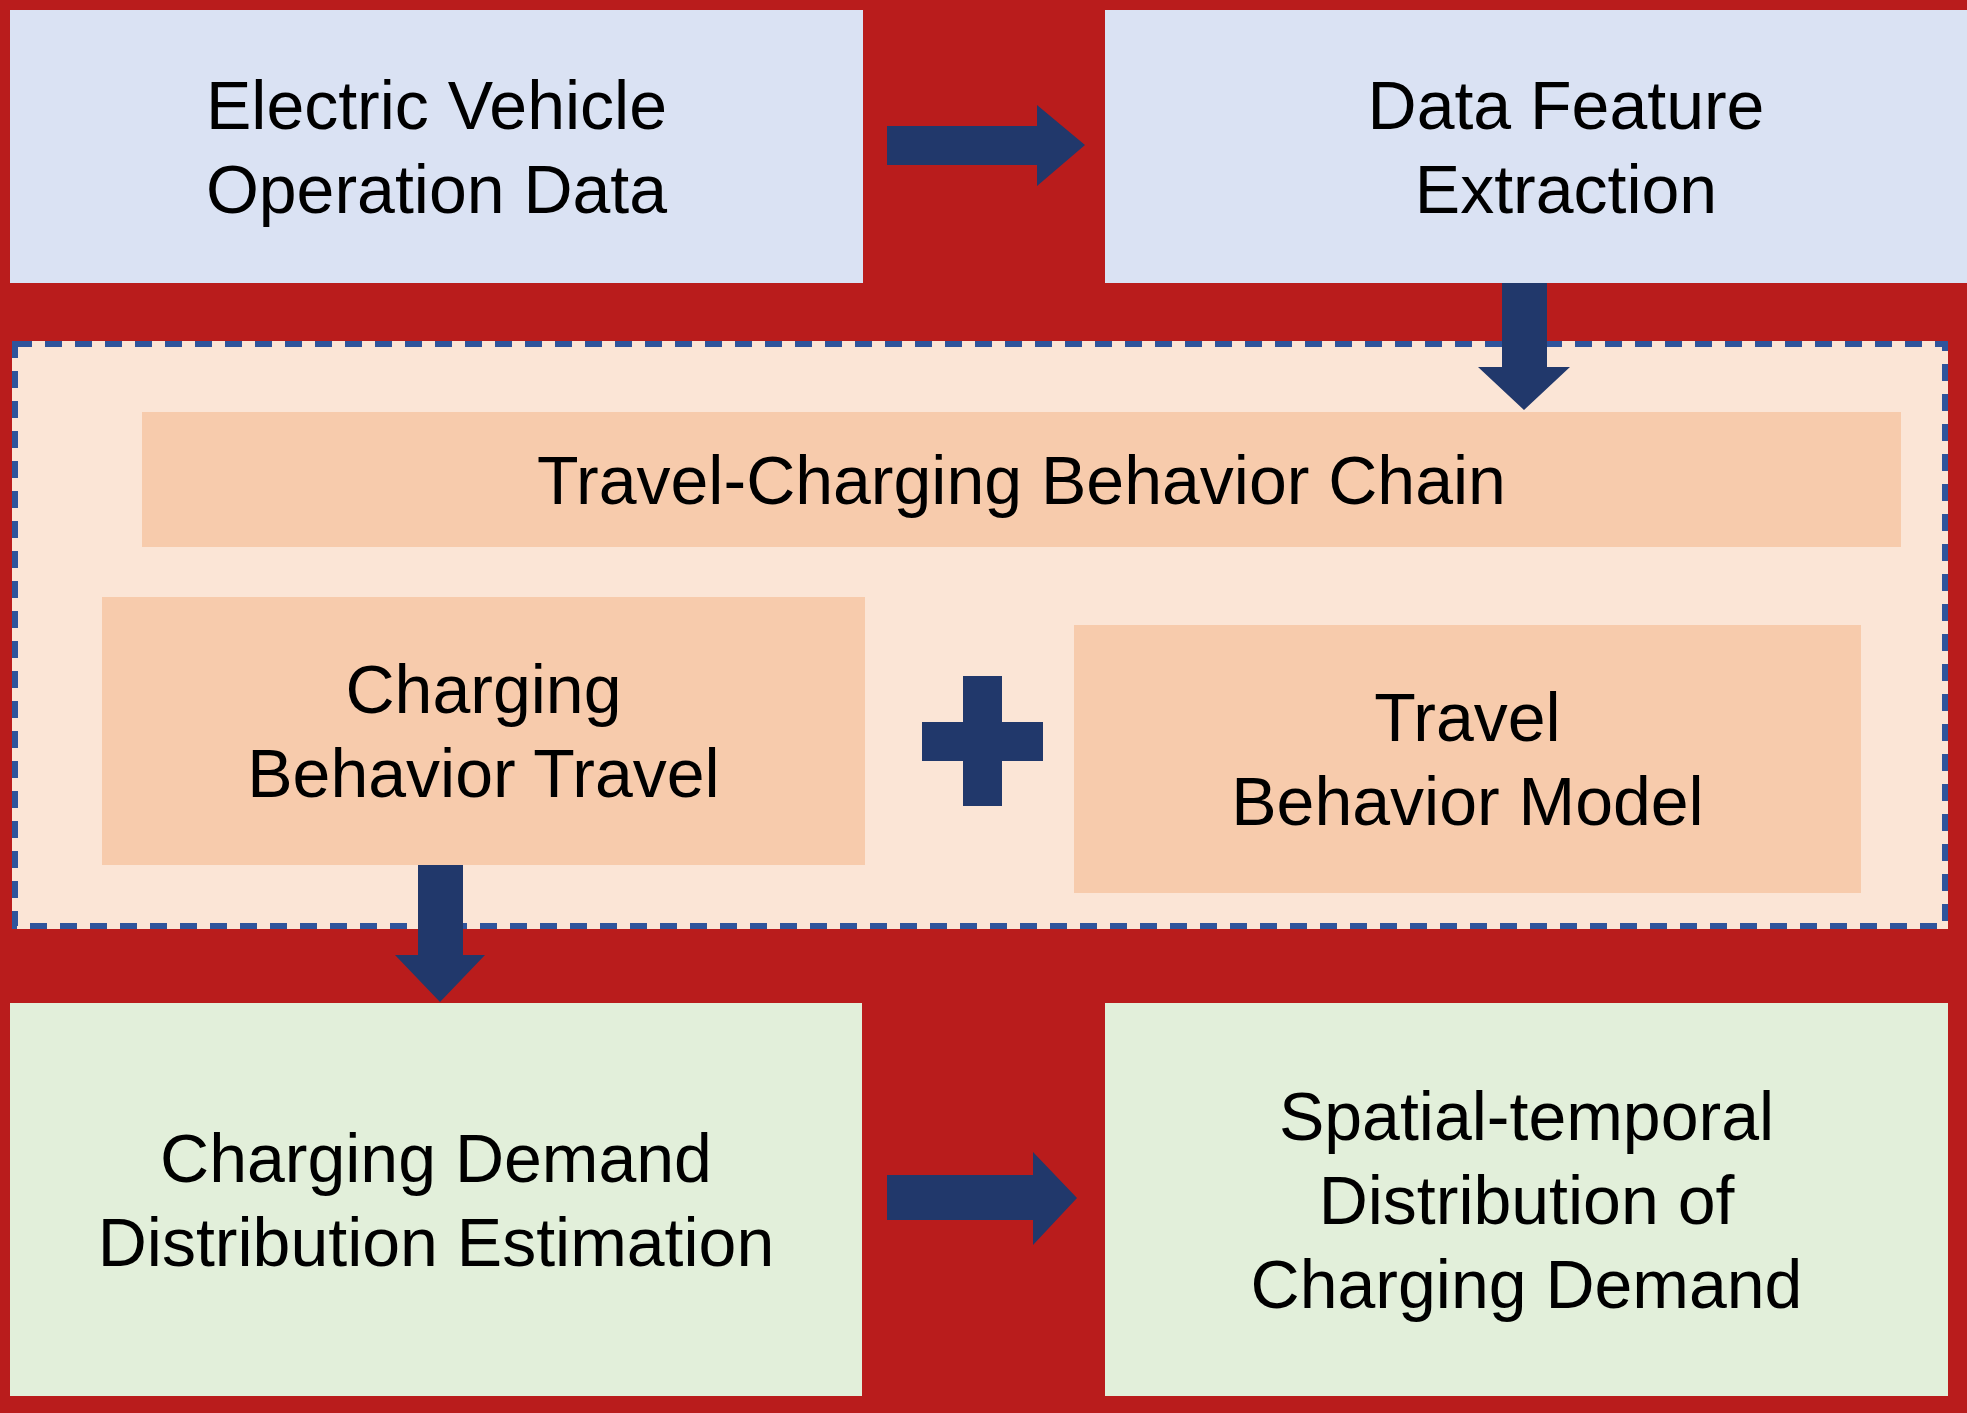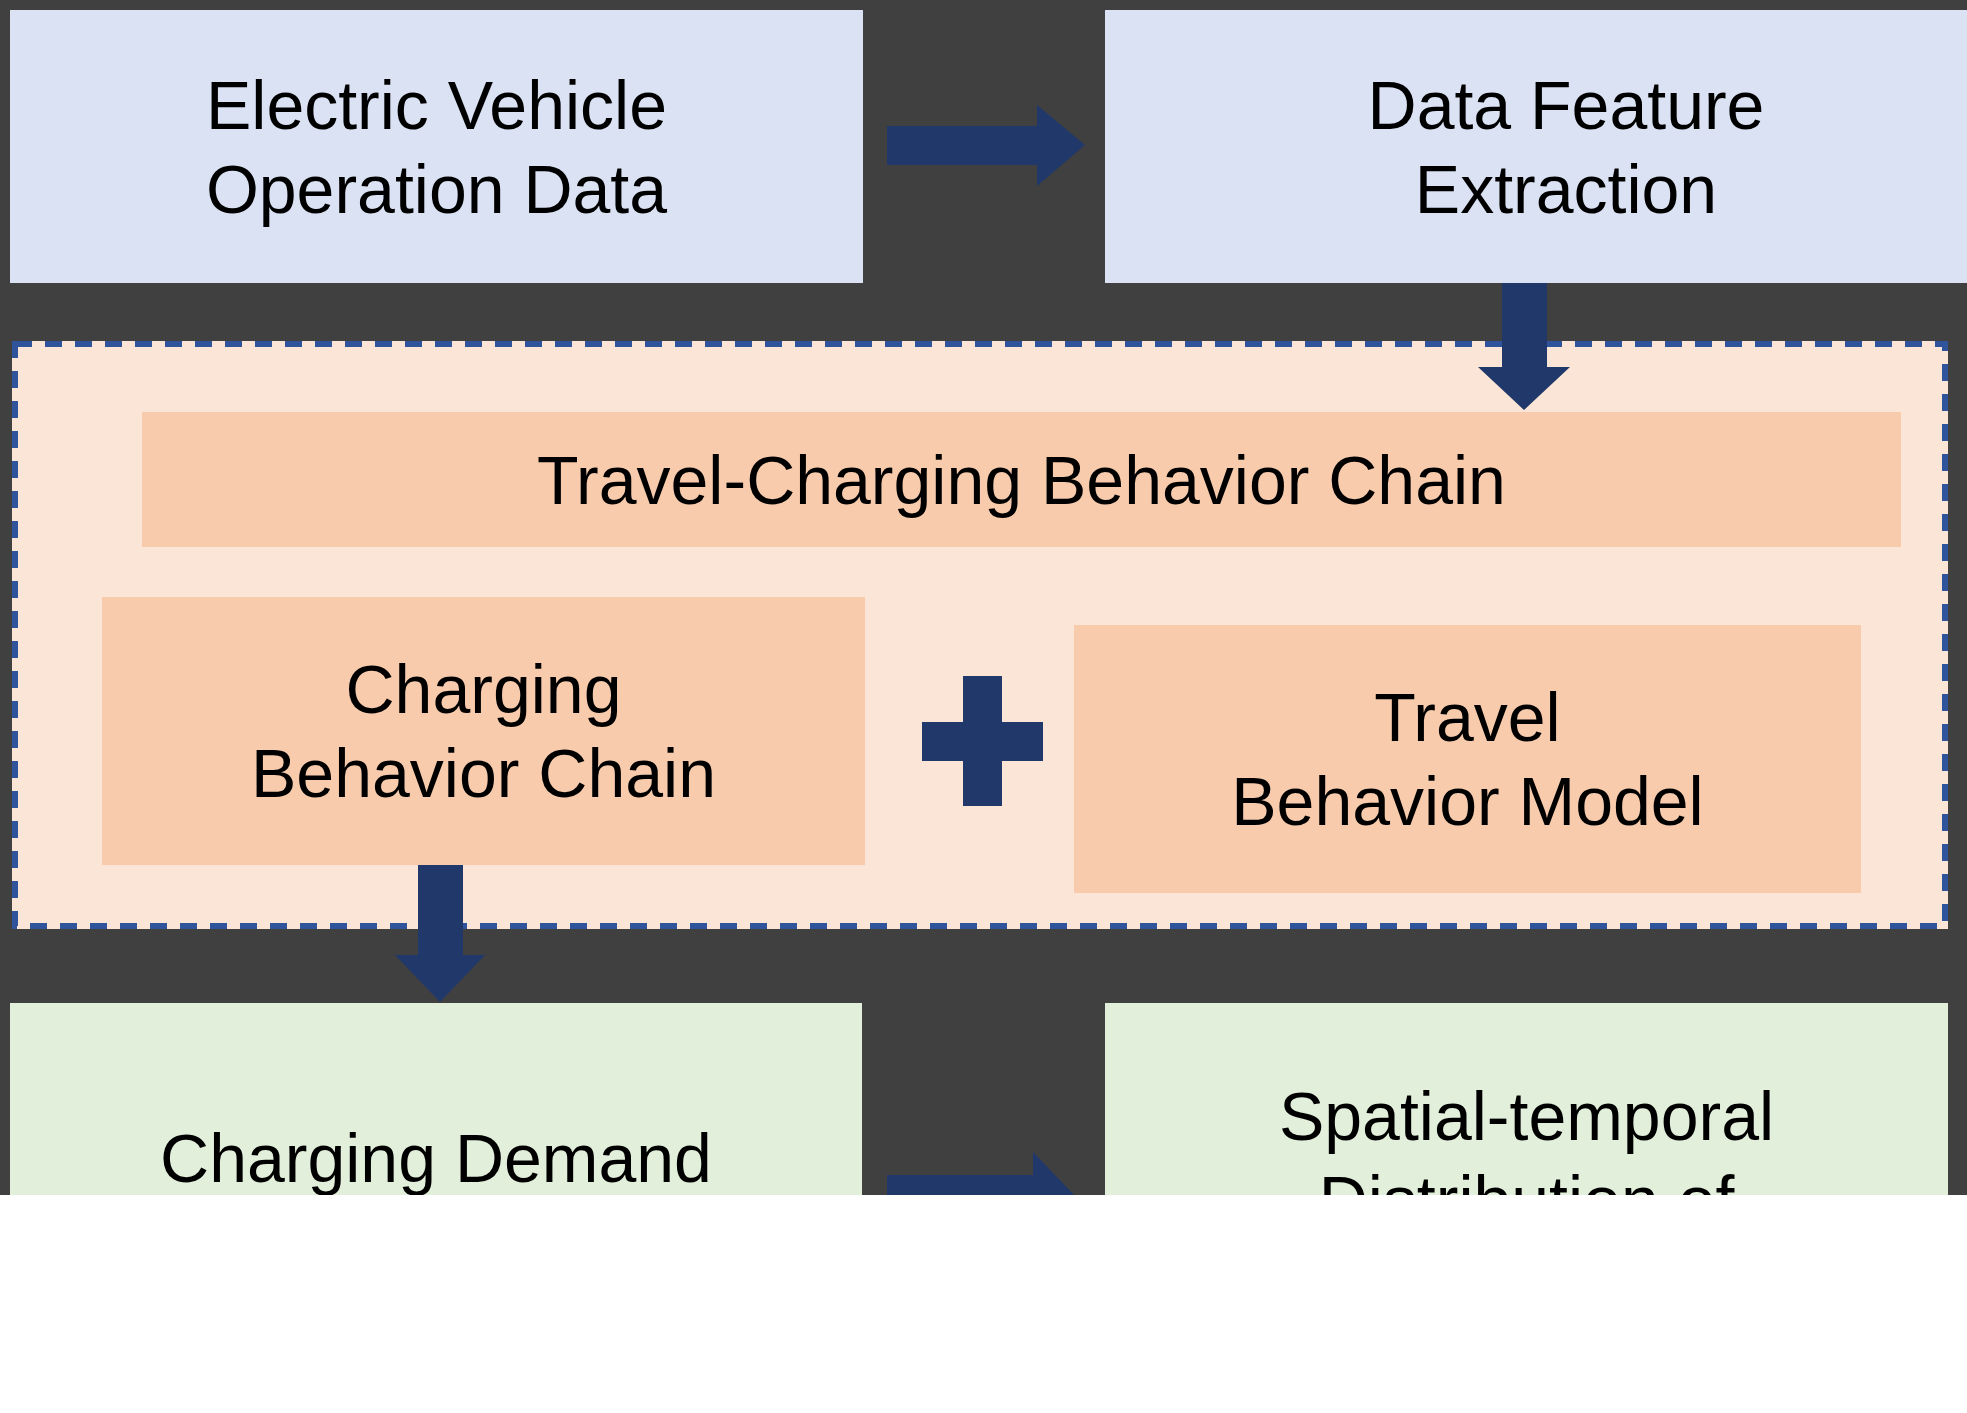--- a/index.html
+++ b/index.html
@@ -1,20 +1,20 @@
 <!DOCTYPE html>
 <html><head>
 <meta charset="utf-8">
 <style>
   html, body { margin: 0; padding: 0; background: #ffffff; }
   .canvas {
     position: relative;
     width: 1967px;
-    height: 1195px;
-    background: #404040;
+    height: 1413px;
+    background: #b91c1c;
     overflow: hidden;
     font-family: "Liberation Sans", "DejaVu Sans", sans-serif;
   }
   .node {
     position: absolute;
     display: flex;
     align-items: center;
     justify-content: center;
     text-align: center;
     color: #000000;
@@ -61,21 +61,21 @@
   </div>
 
   <div id="group-models"></div>
 
   <div class="node" id="box-tcbc">
     <span>Travel-Charging Behavior Chain</span>
   </div>
 
   <div class="node" id="box-cbm">
     <span>Charging
-Behavior Chain</span>
+Behavior Travel</span>
   </div>
 
   <div class="node" id="box-tbm">
     <span>Travel
 Behavior Model</span>
   </div>
 
   <div class="node" id="box-cde">
     <span>Charging Demand
 Distribution Estimation</span>

